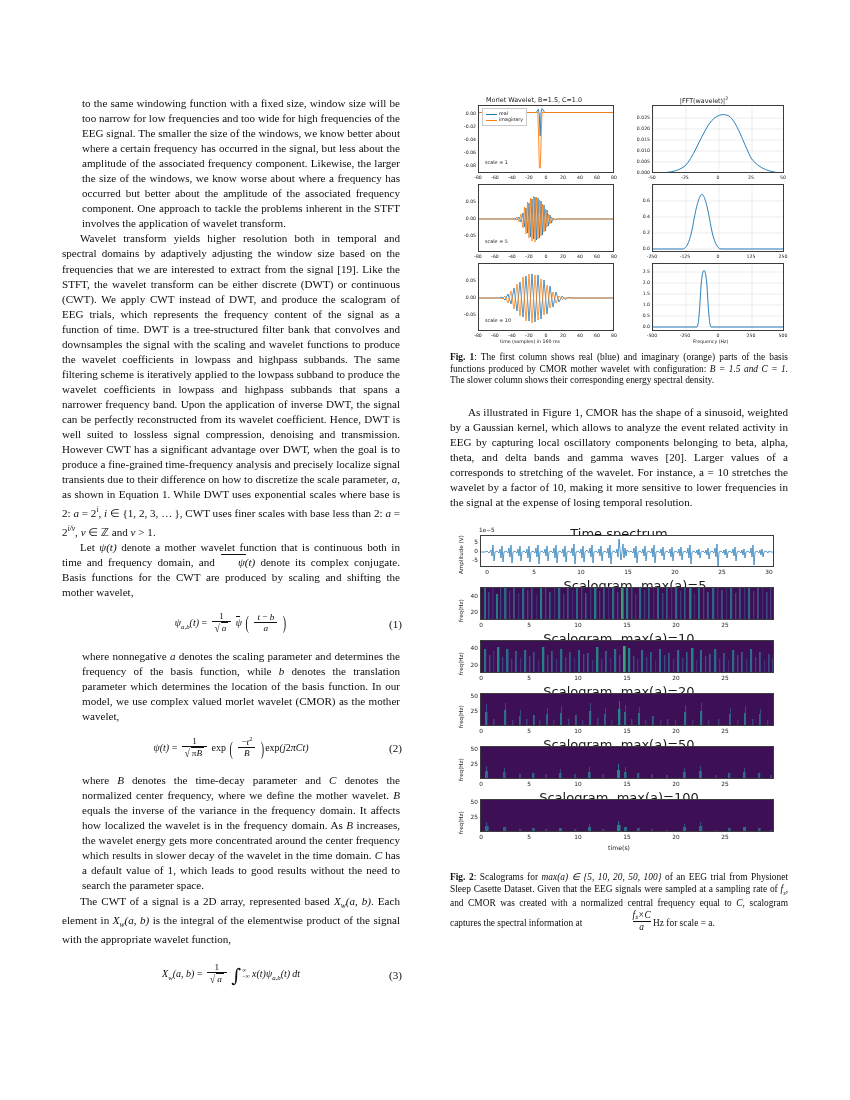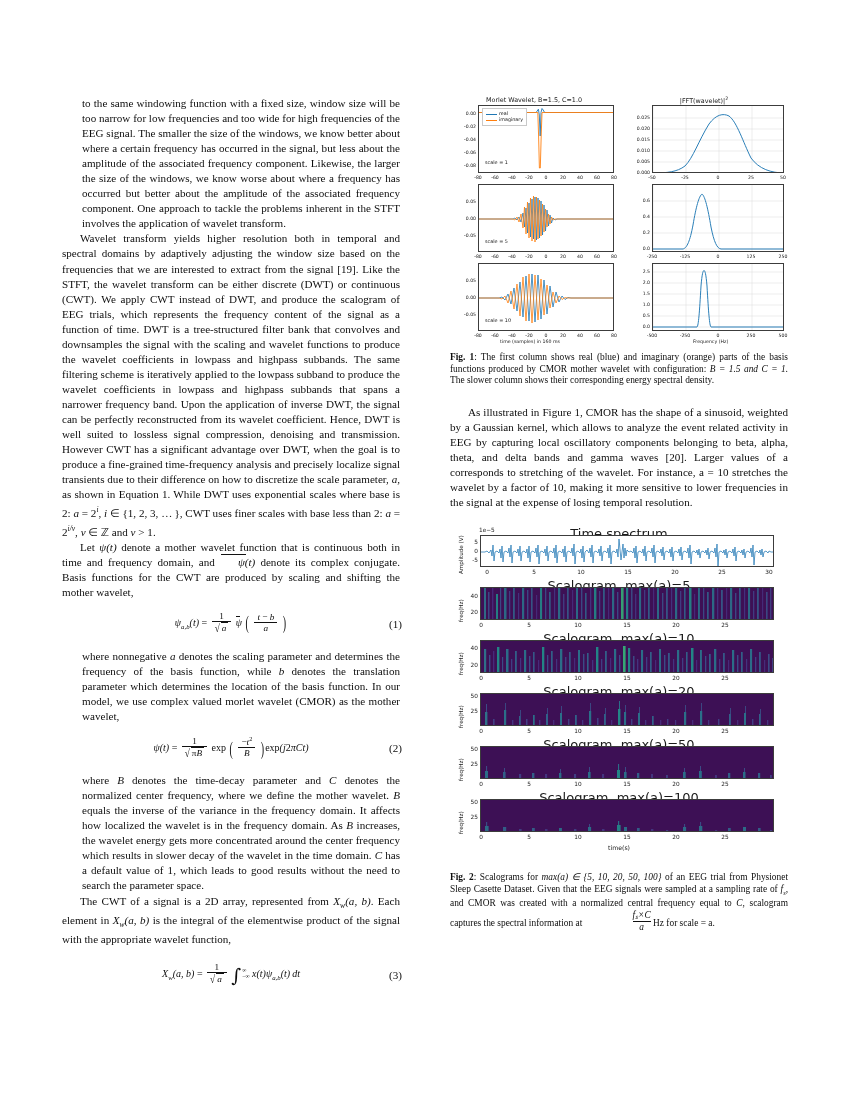--- a/index.html
+++ b/index.html
@@ -264,21 +264,21 @@
         <span class="mtxt">exp</span>
         <span class="paren-big">(</span>
         <span class="frac"><span class="num"><span class="mo">−</span><span class="mi">t</span><sup class="mn">2</sup></span><span class="den mi">B</span></span>
         <span class="paren-big">)</span><span class="mtxt">exp</span>(<span class="mi">j</span><span class="mn">2</span>π<span class="mi">Ct</span>)
       </div>
       <span class="eqnum">(2)</span>
     </div>
 
     <p class="body noindent"><span>where </span><span class="mi">B</span><span> denotes the time-decay parameter and </span><span class="mi">C</span><span> denotes the normalized center frequency, where we define the mother wavelet. </span><span class="mi">B</span><span> equals the inverse of the variance in the frequency domain. It affects how localized the wavelet is in the frequency domain. As </span><span class="mi">B</span><span> increases, the wavelet energy gets more concentrated around the center frequency which results in slower decay of the wavelet in the time domain. </span><span class="mi">C</span><span> has a default value of 1, which leads to good results without the need to search the parameter space.</span></p>
 
-    <p class="body"><span>The CWT of a signal is a 2D array, represented from </span><span class="mi">X<sub>w</sub>(a, b)</span><span>. Each element in </span><span class="mi">X<sub>w</sub>(a, b)</span><span> is the integral of the elementwise product of the signal with the appropriate wavelet function,</span></p>
+    <p class="body"><span>The CWT of a signal is a 2D array, represented based </span><span class="mi">X<sub>w</sub>(a, b)</span><span>. Each element in </span><span class="mi">X<sub>w</sub>(a, b)</span><span> is the integral of the elementwise product of the signal with the appropriate wavelet function,</span></p>
 
     <div class="eqwrap" style="margin-top:15px;">
       <div class="eq">
         <span class="mi">X<sub>w</sub></span>(<span class="mi">a</span>, <span class="mi">b</span>) <span class="mo">=</span>
         <span class="frac"><span class="num mn">1</span><span class="den"><span class="radical mo">√</span><span class="sqrt mi">a</span></span></span>
         <span class="intsym">∫</span><span class="intlims"><span class="top">∞</span><span class="bot">−∞</span></span>
         <span class="mi">x</span>(<span class="mi">t</span>)ψ<sub>a,b</sub>(<span class="mi">t</span>) <span class="mi">dt</span>
       </div>
       <span class="eqnum">(3)</span>
     </div>
@@ -475,21 +475,21 @@
         <div class="f2tick y" style="left:8px;top:25px;width:20px;">0</div>
         <div class="f2tick y" style="left:8px;top:34px;width:20px;">-5</div>
         <div class="f2tick x" style="left:37px;top:43px;">0</div>
         <div class="f2tick x" style="left:84px;top:43px;">5</div>
         <div class="f2tick x" style="left:131px;top:43px;">10</div>
         <div class="f2tick x" style="left:178px;top:43px;">15</div>
         <div class="f2tick x" style="left:225px;top:43px;">20</div>
         <div class="f2tick x" style="left:272px;top:43px;">25</div>
         <div class="f2tick x" style="left:319px;top:43px;">30</div>
 
-        <div class="f2title" style="left:0;top:52px;text-decoration:underline;">Scalogram, max(a)=5</div>
+        <div class="f2title" style="left:16px;top:52px;text-decoration:underline;">Scalogram, max(a)=5</div>
         <div class="f2ylab" style="left:8px;top:96px;">freq(Hz)</div>
         <div class="axbox heat" style="left:30px;top:61px;width:294px;height:33px;background:#3b0f63;">
           <svg width="294" height="33" viewBox="0 0 294 33" preserveAspectRatio="none">
             <rect width="294" height="33" fill="#3d1055"></rect>
             <g opacity="0.85">
               <rect x="3" y="0" width="2" height="33" fill="#2e7a8e"></rect>
                 <rect x="7" y="4" width="1.5" height="29" fill="#3b528b"></rect>
               <rect x="11" y="0" width="1.4" height="33" fill="#472f7d"></rect>
                 <rect x="15" y="6" width="2" height="27" fill="#21918c"></rect>
               <rect x="19" y="0" width="1.2" height="33" fill="#3b528b"></rect>

